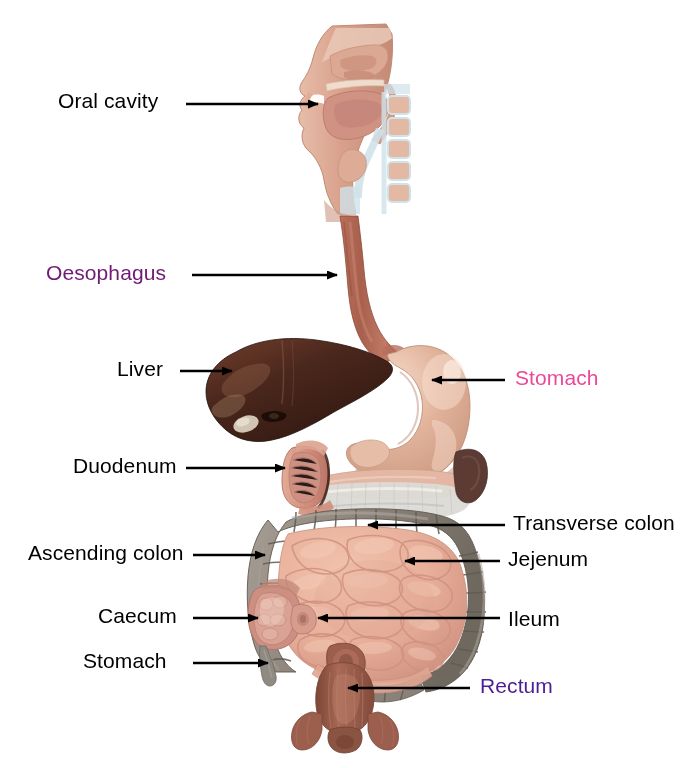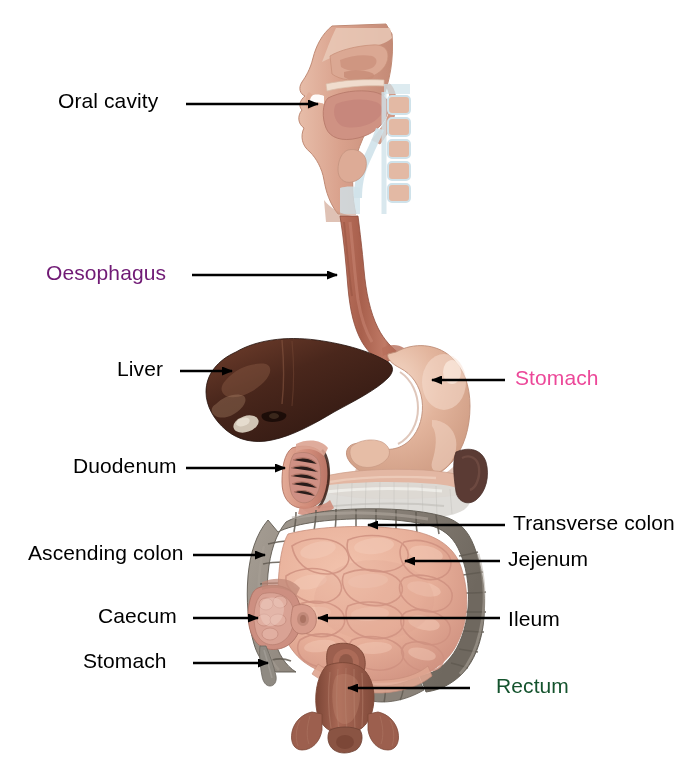--- a/index.html
+++ b/index.html
@@ -483,16 +483,16 @@
       <div class="label-text" style="left: 46px; top: 262px; color: #701a75;">Oesophagus</div>
       <div class="label-text" style="left: 117px; top: 358px; color: rgb(0, 0, 0);">Liver</div>
       <div class="label-text" style="left: 515px; top: 367px; color: #ec4899; text-align: center;">Stomach</div>
       <div class="label-text" style="left: 64px; top: 455px; color: rgb(0, 0, 0); margin-left: 9px;">Duodenum</div>
       <div class="label-text" style="left: 513px; top: 512px; color: rgb(0, 0, 0);">Transverse colon</div>
       <div class="label-text" style="left: 12px; top: 542px; color: rgb(0, 0, 0); margin-left: 16px;">Ascending colon</div>
       <div class="label-text" style="left: 508px; top: 548px; color: rgb(0, 0, 0);">Jejenum</div>
       <div class="label-text" style="left: 98px; top: 605px; color: rgb(0, 0, 0);">Caecum</div>
       <div class="label-text" style="left: 508px; top: 608px; color: rgb(0, 0, 0);">Ileum</div>
       <div class="label-text" style="left: 83px; top: 650px; color: rgb(0, 0, 0);">Stomach</div>
-      <div class="label-text" style="left: 496px; top: 675px; color: #14532d;">Rectum</div>
+      <div class="label-text" style="left: 480px; top: 675px; color: #4c1d95;">Rectum</div>
     </div>
 
 </div>
 
 </body></html>

